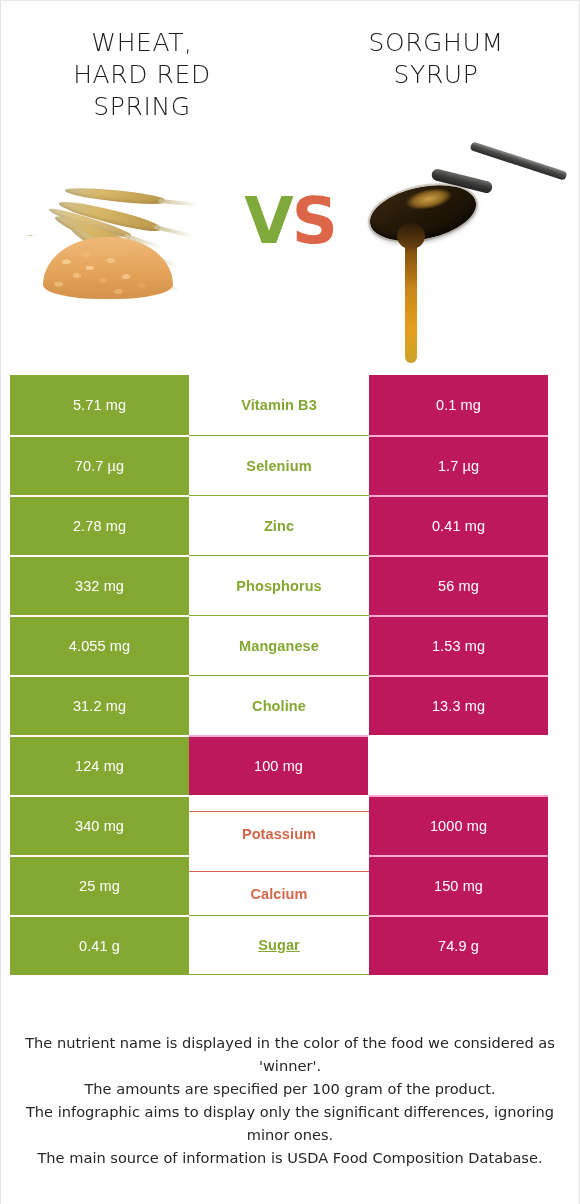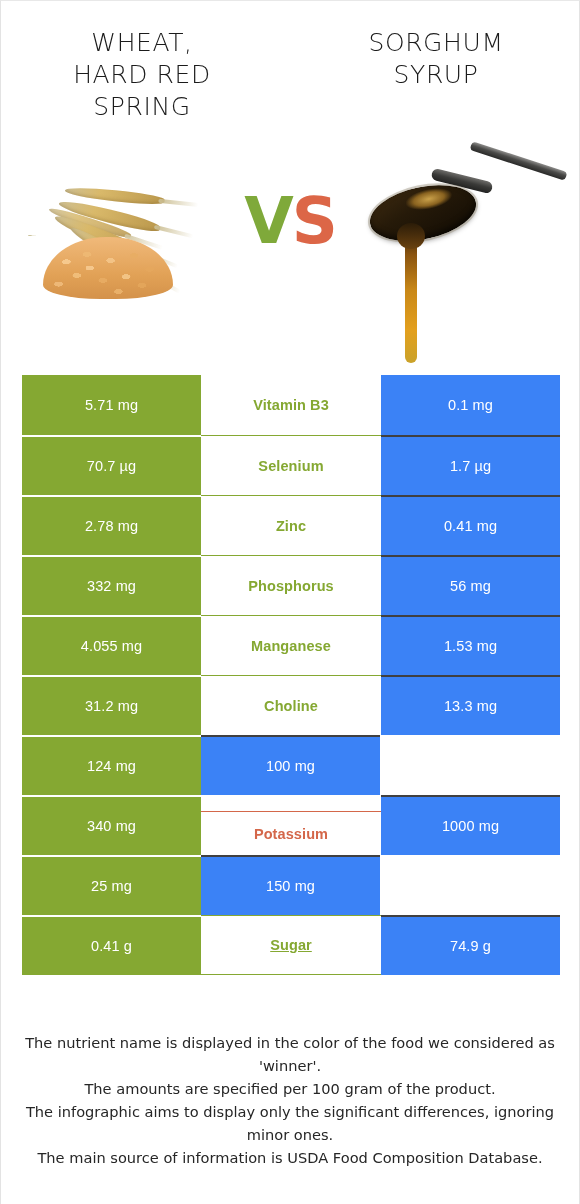--- a/index.html
+++ b/index.html
@@ -185,45 +185,45 @@
     position: absolute;
     left: -8px; top: -8px;
     width: 28px; height: 26px;
     border-radius: 50%;
     background: linear-gradient(180deg, #2b1c08, #6a4210);
   }
 
   
   .table {
     position: absolute;
-    left: 21px;
+    left: 9px;
     top: 374px;
     width: 538px;
   }
   .row {
     display: flex;
     height: 60px;
   }
   .cell {
     display: flex;
     align-items: center;
     justify-content: center;
     font-size: 14.5px;
     letter-spacing: .1px;
   }
   .cell-left, .cell-right {
     width: 179px;
     color: #ffffff;
     font-weight: 400;
   }
   .cell-left  { background: #85A832; }
-  .cell-right { background: #3b82f6; }
+  .cell-right { background: #be185d; }
 
   .row + .row .cell-left  { border-top: 2px solid #ffffff; }
-  .row + .row .cell-right { border-top: 2px solid #404040; }
+  .row + .row .cell-right { border-top: 2px solid #f9a8d4; }
 
   .cell-mid {
     width: 180px;
     background: #ffffff;
     font-weight: 700;
     font-size: 14.5px;
   }
   .row + .row .cell-mid { border-top: 1px solid currentColor; }
   .table .row:last-child .cell-mid { border-bottom: 1px solid #85A832; text-decoration: underline; }
 
@@ -324,20 +324,21 @@
       <div class="cell cell-left">124 mg</div>
       <div class="cell cell-right">100 mg</div>
     </div>
     <div class="row">
       <div class="cell cell-left">340 mg</div>
       <div class="cell cell-mid win-red">Potassium</div>
       <div class="cell cell-right">1000 mg</div>
     </div>
     <div class="row">
       <div class="cell cell-left">25 mg</div>
+      <div class="cell cell-mid win-red">Calcium</div>
       <div class="cell cell-right">150 mg</div>
     </div>
     <div class="row">
       <div class="cell cell-left">0.41 g</div>
       <div class="cell cell-mid win-green">Sugar</div>
       <div class="cell cell-right">74.9 g</div>
     </div>
   </div>
 
 <div class="footer">

